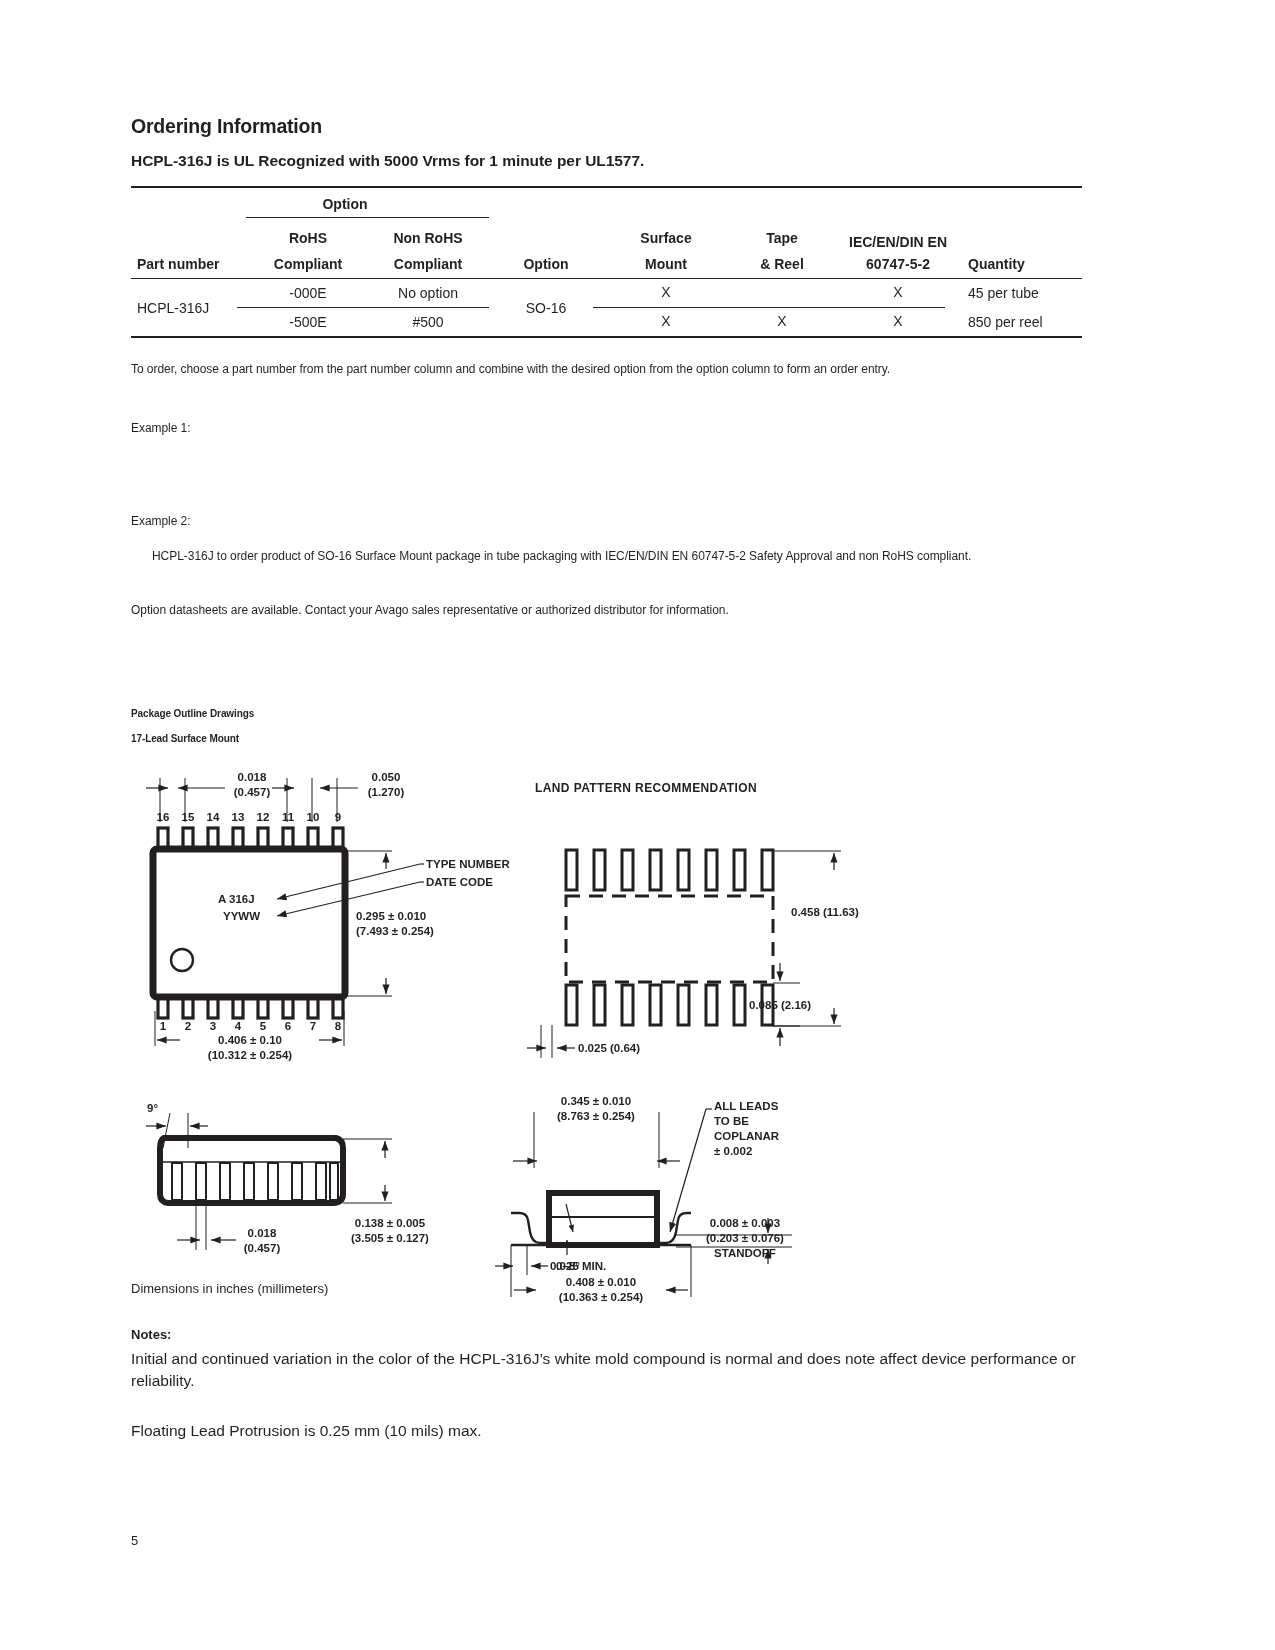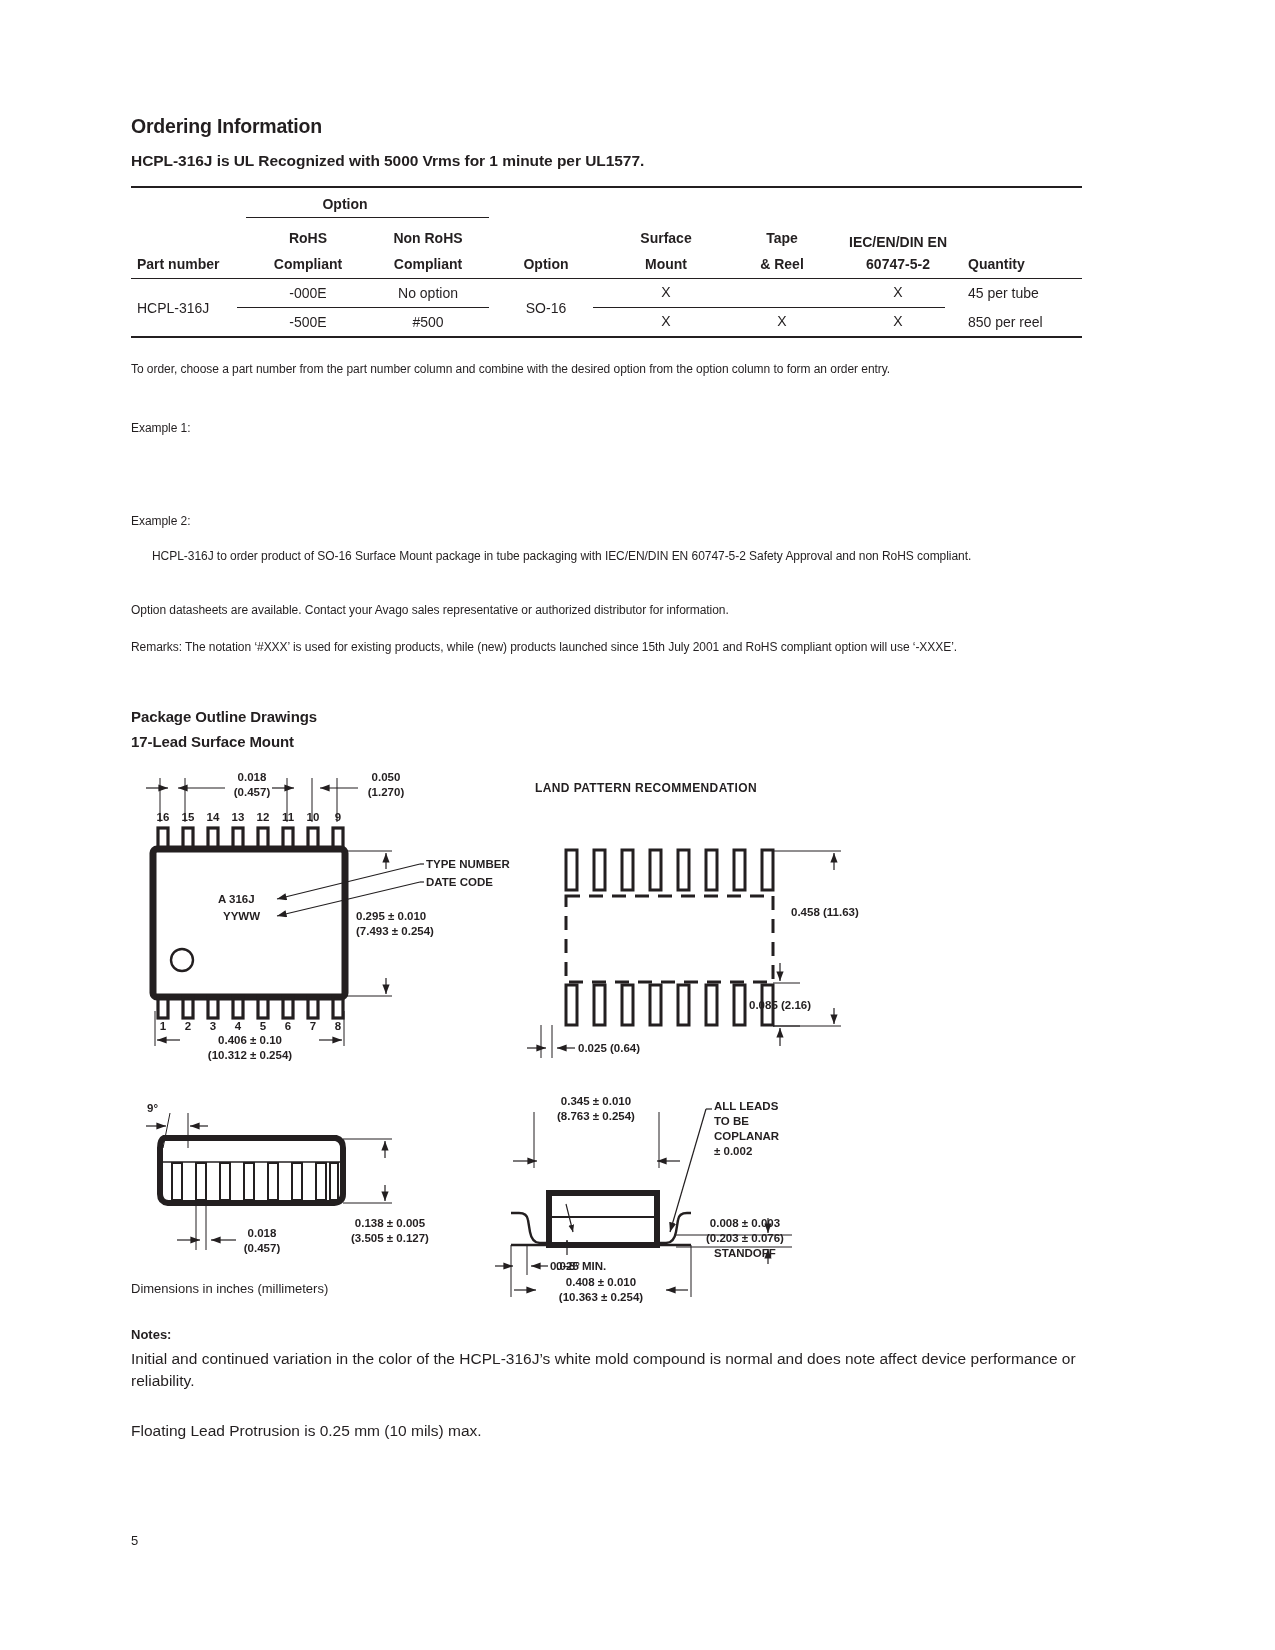--- a/index.html
+++ b/index.html
@@ -8,21 +8,21 @@
        -webkit-font-smoothing:antialiased;}
   .page{position:absolute;inset:0;}
 
   
   .h1{position:absolute;left:131px;top:115px;font-size:19.5px;font-weight:bold;
       letter-spacing:-.2px;}
   .intro{position:absolute;left:131px;top:152px;font-size:15.5px;letter-spacing:-.05px;font-weight:bold;}
 
   .para{position:absolute;font-size:12px;line-height:22px;letter-spacing:-.05px;}
 
-  .h2{position:absolute;left:131px;font-size:15px;font-weight:bold;letter-spacing:-.1px;}
+  .h2{position:absolute;left:131px;font-size:10px;font-weight:bold;letter-spacing:-.1px;}
 
   .dimnote{position:absolute;left:131px;top:1281px;font-size:13px;}
 
   .notes-h{position:absolute;left:131px;top:1327px;font-size:13px;font-weight:bold;}
   .notes-b{position:absolute;left:131px;top:1348px;width:950px;font-size:15.5px;line-height:22px;}
   .notes-c{position:absolute;left:131px;top:1420px;width:950px;font-size:15.5px;line-height:22px;}
   .pageno{position:absolute;left:131px;top:1533px;font-size:13px;}
   .rule-top{position:absolute;left:131px;top:186px;width:951px;height:1.6px;background:#231f20;}
   .rule-hdr{position:absolute;left:131px;top:278px;width:951px;height:1.1px;background:#231f20;}
   .rule-bot{position:absolute;left:131px;top:336px;width:951px;height:1.6px;background:#231f20;}
@@ -93,21 +93,20 @@
       <div class="cellr" style="left:898px;top:313px;transform:translateX(-50%)">X</div>
       <div class="cellr" style="left:968px;top:314px">850 per reel</div>
     </div>
   </div>
 
   <div class="para" style="left:131px;top:358px;width:952px">To order, choose a part number from the part number column and combine with the desired option from the option column to form an order entry.</div>
   <div class="para" style="left:131px;top:417px;width:400px">Example 1:</div>
   <div class="para" style="left:131px;top:510px;width:400px">Example 2:</div>
   <div class="para" style="left:152px;top:545px;width:935px">HCPL-316J to order product of SO-16 Surface Mount package in tube packaging with IEC/EN/DIN EN 60747-5-2 Safety Approval and non RoHS compliant.</div>
   <div class="para" style="left:131px;top:599px;width:952px">Option datasheets are available. Contact your Avago sales representative or authorized distributor for information.</div>
-  <div class="para" style="left:131px;top:636px;width:952px">Remarks: The notation ‘#XXX’ is used for existing products, while (new) products launched since 15th July 2001 and RoHS compliant option will use ‘-XXXE’.</div>
 
   <div class="h2" style="top:708px">Package Outline Drawings</div>
   <div class="h2" style="top:733px">17-Lead Surface Mount</div>
 
   <svg class="draw" viewBox="0 0 1275 1650">
     <defs>
       <marker id="ah" markerWidth="9" markerHeight="9" refX="8" refY="3" orient="auto">
         <path d="M0,0 L8,3 L0,6 z" fill="#231f20"></path>
       </marker>
       <marker id="ahs" markerWidth="7" markerHeight="7" refX="6" refY="2.4" orient="auto">

